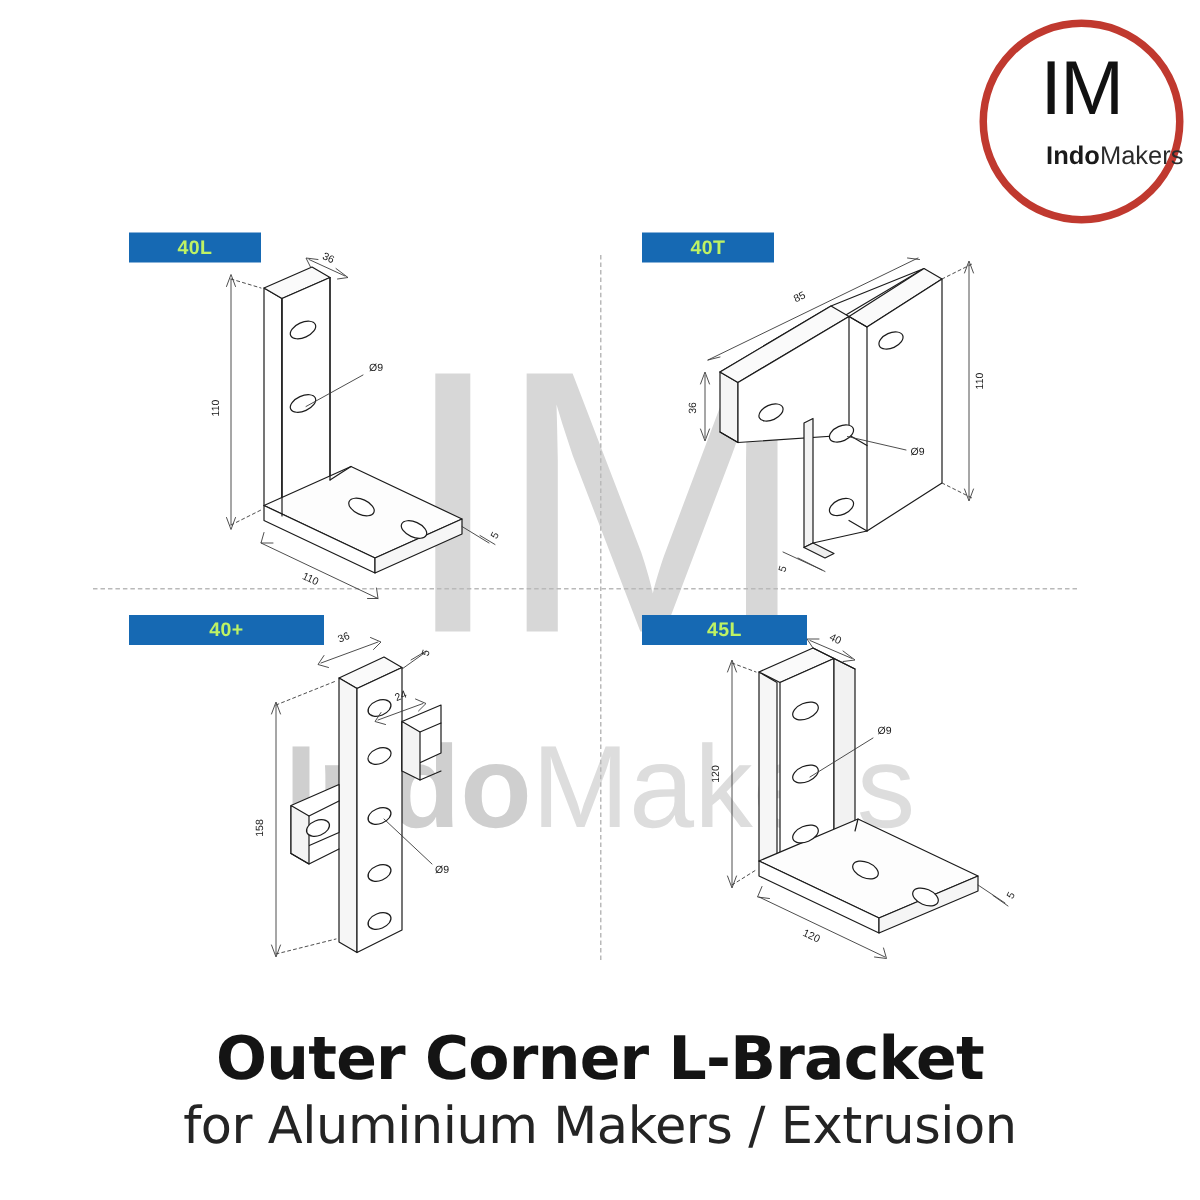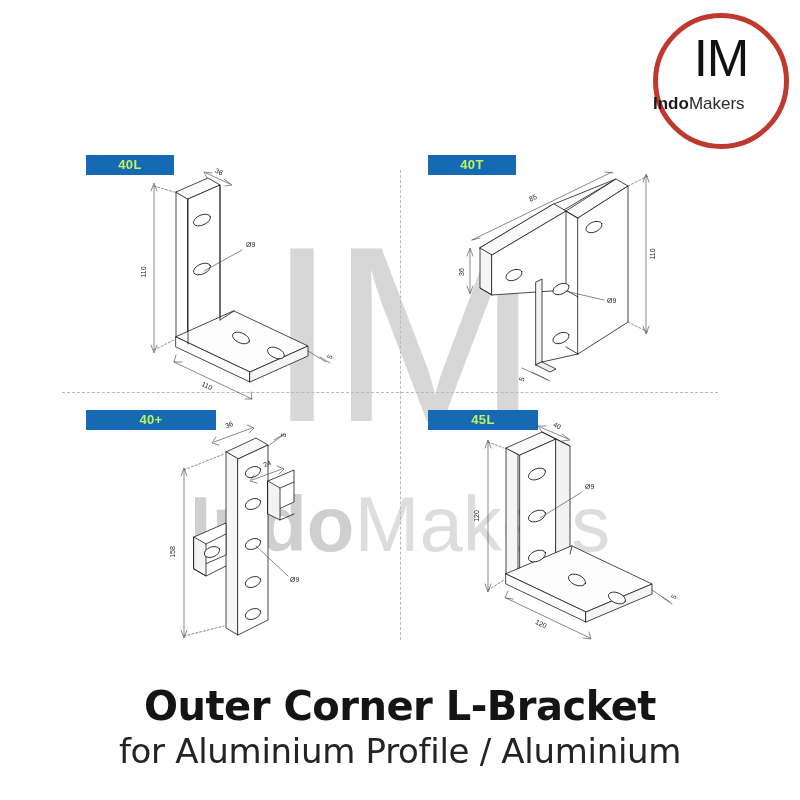--- a/index.html
+++ b/index.html
@@ -44,21 +44,21 @@
     font-weight: 400;
     letter-spacing: -1px;
     color: #111111;
     line-height: 1;
   }
   #logo .wordmark {
     position: absolute;
     left: 0;
     top: 82px;
     width: 136px;
-    text-align: left;
+    text-align: right;
     font-size: 17px;
     line-height: 1;
     color: #1a1a1a;
     white-space: nowrap;
   }
   #logo .wordmark .bold { font-weight: 700; }
   #logo .wordmark .light { font-weight: 400; color:#2b2b2b; }
 
   
   #watermark {
@@ -431,16 +431,16 @@
         <text x="70" y="202" transform="rotate(25 70 202)" text-anchor="middle">120</text>
         <text x="86" y="4" transform="rotate(25 86 4)" text-anchor="middle">40</text>
         <text x="206" y="174" transform="rotate(-62 206 174)" text-anchor="middle">5</text>
         <text x="115" y="65" text-anchor="start">Ø9</text>
       </g>
     </svg>
   </div>
 
   <div id="title-block">
     <div id="title-main">Outer Corner L-Bracket</div>
-    <div id="title-sub">for Aluminium Profile / Aluminium</div>
+    <div id="title-sub">for Aluminium Makers / Extrusion</div>
   </div>
 
 </div>
 
 </body></html>

